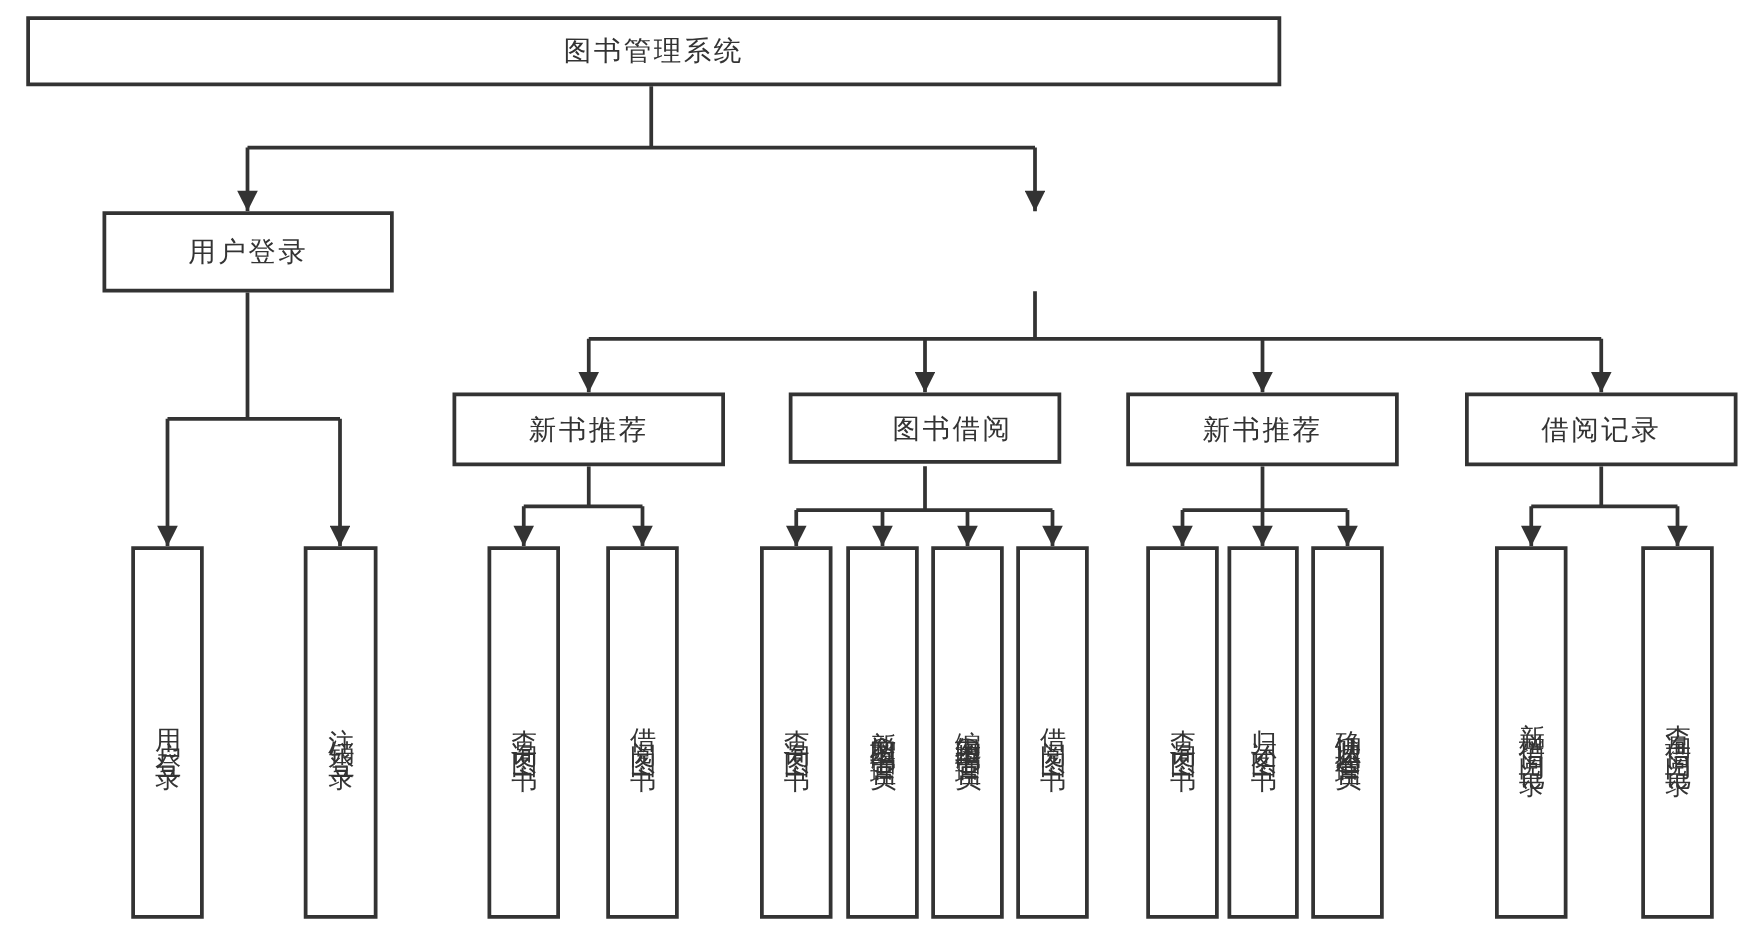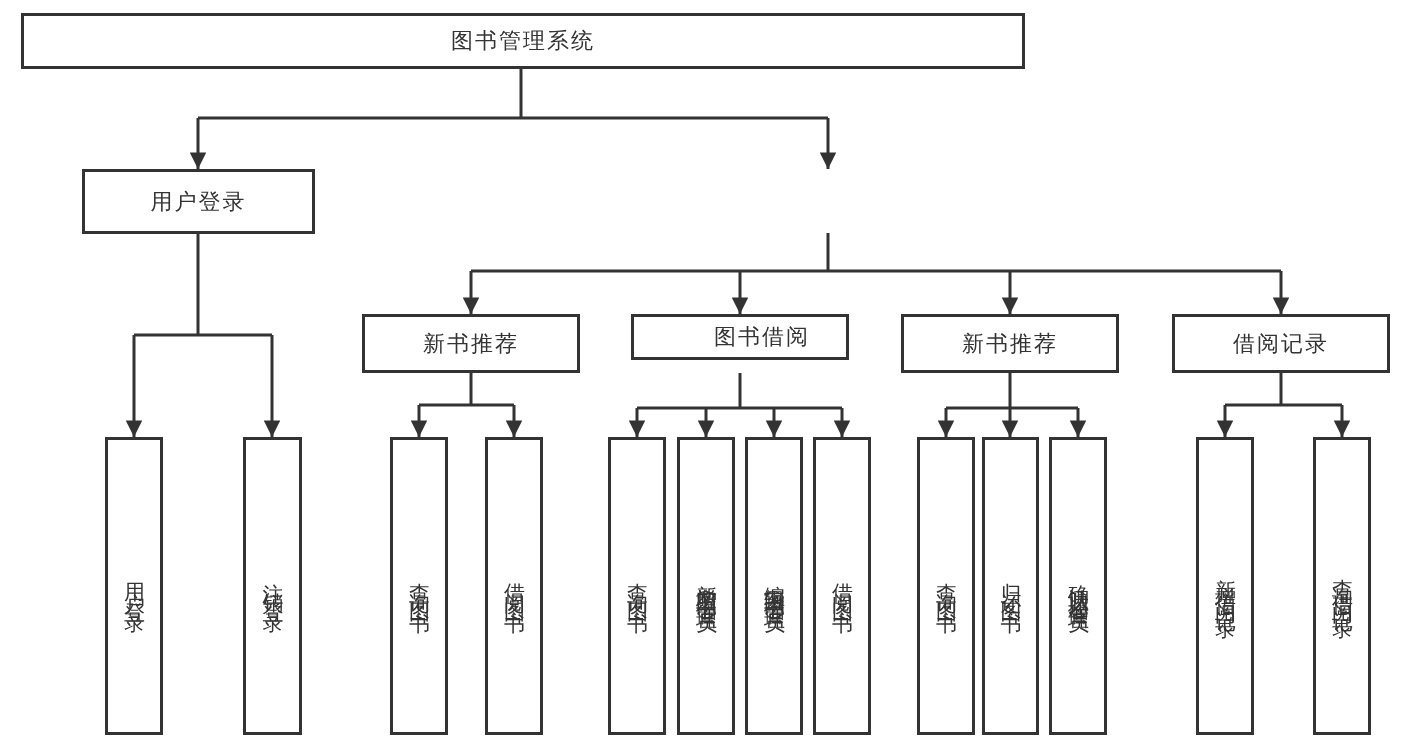--- a/index.html
+++ b/index.html
@@ -112,21 +112,21 @@
     <path class="wire" d="M1225 405 H1342"></path>
     <path class="wire" d="M1225 405 V437" marker-end="url(#arrow)"></path>
     <path class="wire" d="M1342 405 V437" marker-end="url(#arrow)"></path>
   </svg>
 
   <div class="node" style="left:21px; top:13px; width:1004px; height:56px;">图书管理系统</div>
 
   <div class="node" style="left:82px; top:169px; width:233px; height:65px;">用户登录</div>
 
   <div class="node" style="left:362px; top:314px; width:218px; height:59px;">新书推荐</div>
-  <div class="node" style="left:631px; top:314px; width:218px; height:46px;padding-left:44px;">图书借阅</div>
+  <div class="node" style="left:631px; top:314px; width:218px; height:57px;padding-left:44px;">图书借阅</div>
   <div class="node" style="left:901px; top:314px; width:218px; height:59px;">新书推荐</div>
   <div class="node" style="left:1172px; top:314px; width:218px; height:59px;">借阅记录</div>
 
   <div class="node leaf" style="left:105px; top:437px; width:58px; height:298px;">用户登录</div>
   <div class="node leaf" style="left:243px; top:437px; width:59px; height:298px;">注销登录</div>
 
   <div class="node leaf" style="left:390px; top:437px; width:58px; height:298px;">查询图书</div>
   <div class="node leaf" style="left:485px; top:437px; width:58px; height:298px;">借阅图书</div>
 
   <div class="node leaf" style="left:608px; top:437px; width:58px; height:298px;">查询图书</div>

